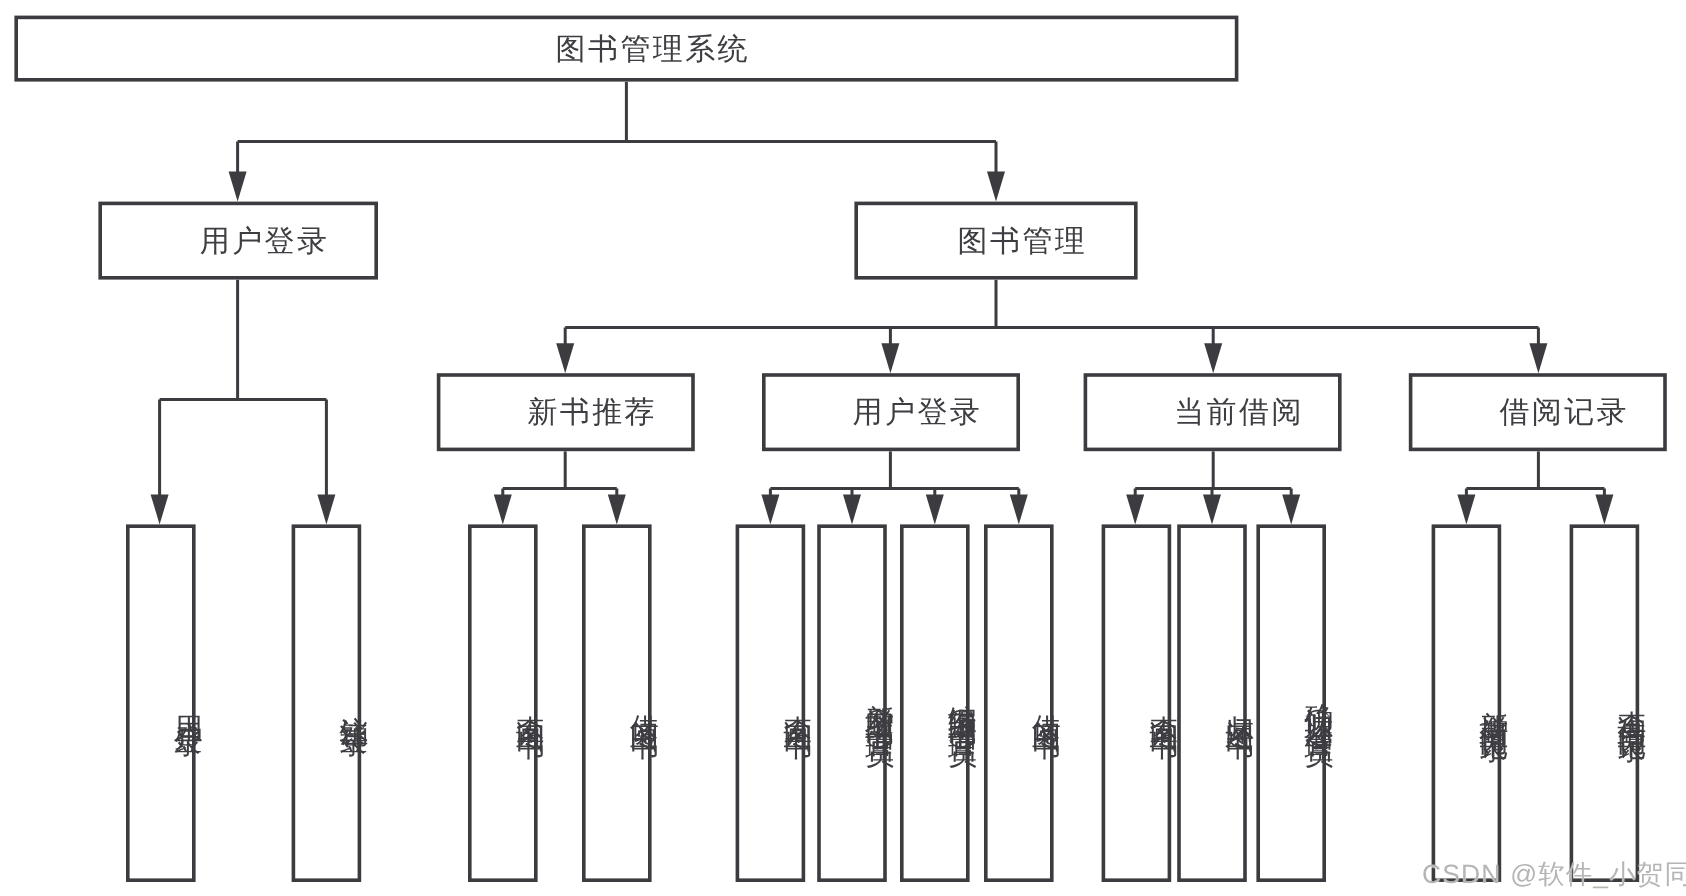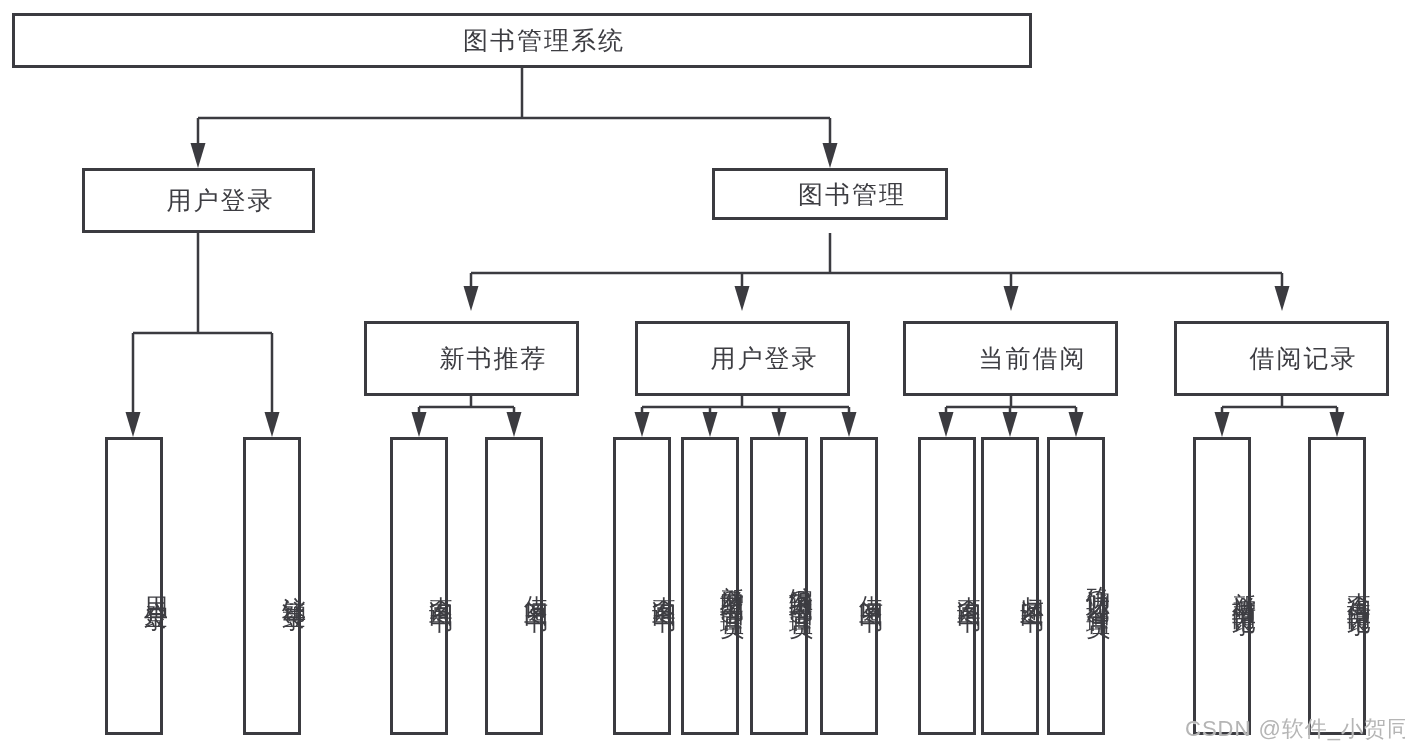--- a/index.html
+++ b/index.html
@@ -46,23 +46,23 @@
     text-orientation: mixed;
     font-size: 24px;
     letter-spacing: 0.18em;
     line-height: 1;
     white-space: nowrap;
   }
   
   .node-root        { left: 12px;   top: 13px;  width: 1020px; height: 55px; }
   
   .node-user-login  { left: 82px;   top: 168px; width: 233px;  height: 65px; }
-  .node-book-mgmt   { left: 712px;  top: 168px; width: 236px;  height: 52px; }
-  
-  .node-l3          { top: 321px; width: 215px; height: 75px; }
+  .node-book-mgmt   { left: 712px;  top: 168px; width: 236px;  height: 65px; }
+  
+  .node-l3          { top: 311px; width: 215px; height: 65px; }
   .node-new-book    { left: 364px;  }
   .node-book-borrow { left: 635px;  }
   .node-current     { left: 903px;  }
   .node-records     { left: 1174px; }
   
   .leaf { top: 437px; width: 58px; height: 298px; }
   .leaf-1  { left: 105px;  }
   .leaf-2  { left: 243px;  }
   .leaf-3  { left: 390px;  }
   .leaf-4  { left: 485px;  }

